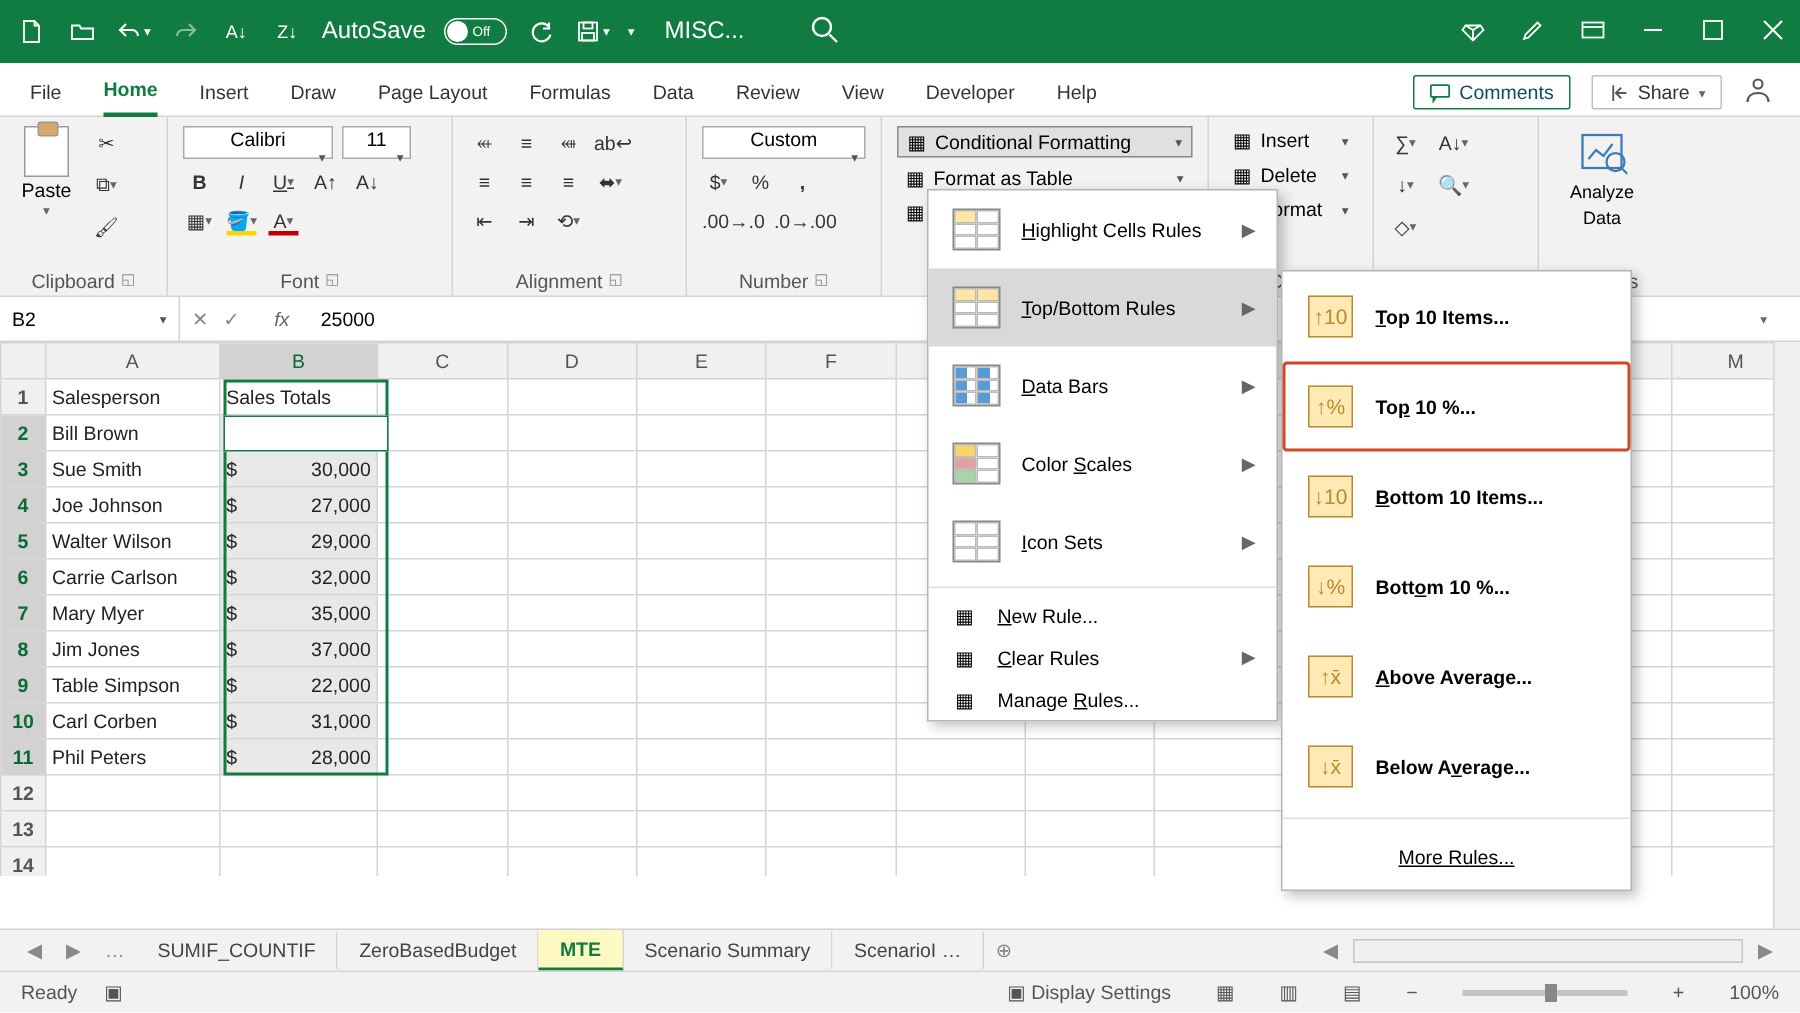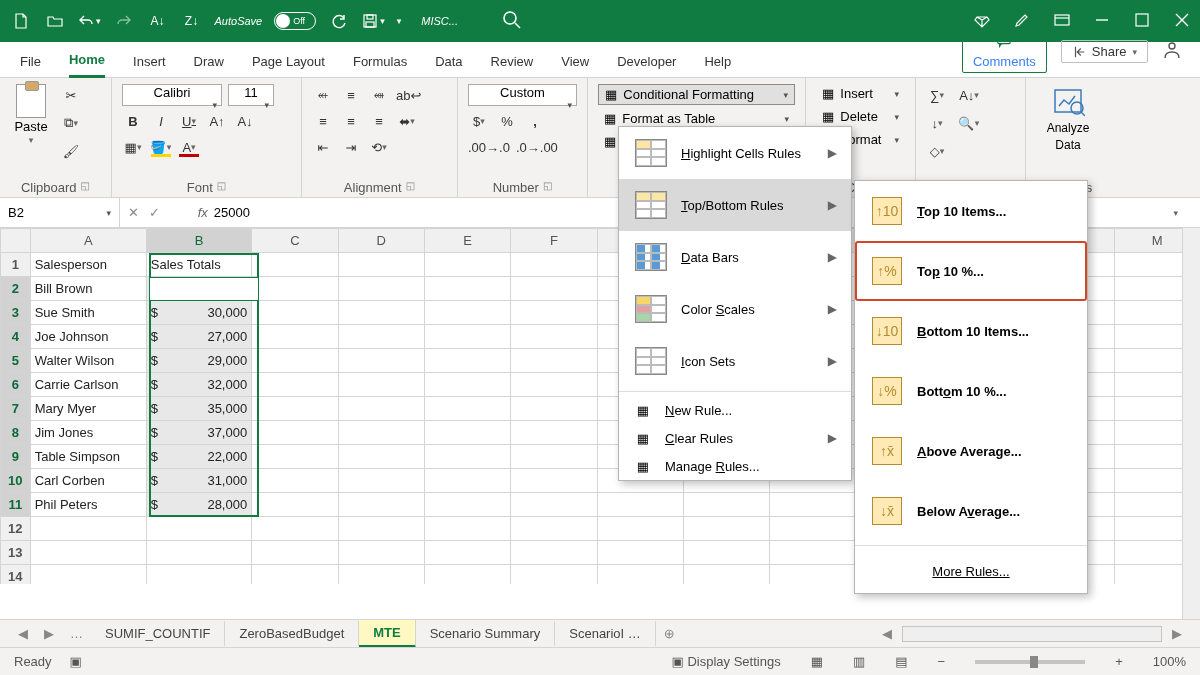--- a/index.html
+++ b/index.html
@@ -1,34 +1,34 @@
 <!DOCTYPE html>
 <html><head>
 <meta charset="utf-8">
 <style>
  *{box-sizing:border-box;margin:0;padding:0;font-family:"Segoe UI",Arial,sans-serif;font-size:13px;}
  body{background:#fff;width:1200px;height:675px;overflow:hidden;position:relative;user-select:none;}
  
  .titlebar{background:#107c41;height:42px;display:flex;align-items:center;color:#fff;padding:0 10px;gap:10px;}
  .tb-left{display:flex;align-items:center;gap:12px;}
  .tb-ico{width:16px;height:16px;display:inline-block;}
- .tb-txt{color:#fff;font-size:11px;font-style:italic;}
+ .tb-txt{color:#fff;font-size:16px;}
  .auto-toggle{border:1px solid #fff;border-radius:10px;width:42px;height:18px;display:inline-flex;align-items:center;padding:1px;}
  .auto-toggle .knob{width:14px;height:14px;border-radius:50%;background:#fff;}
  .tb-center{flex:1;display:flex;align-items:center;justify-content:flex-start;gap:14px;margin-left:10px;}
  .search-ico{width:20px;height:20px;}
  .tb-right{display:flex;align-items:center;gap:24px;}
  .win-btn{width:16px;height:16px;}
  
  .tabs{background:#fff;height:36px;display:flex;align-items:flex-end;padding-left:20px;gap:28px;border-bottom:1px solid #d4d4d4;}
  .tab{padding-bottom:8px;color:#333;cursor:pointer;}
  .tab.active{color:#107c41;font-weight:600;border-bottom:3px solid #107c41;margin-bottom:-1px;}
  .tabs-right{margin-left:auto;margin-right:18px;display:flex;align-items:center;gap:14px;padding-bottom:4px;}
  .btn-outline{border:1px solid #bfbfbf;padding:3px 10px;border-radius:2px;display:flex;align-items:center;gap:6px;color:#333;cursor:pointer;}
- .btn-outline.green{color:#3b82f6;border-color:#107c41;flex-direction:column;}
+ .btn-outline.green{color:#0c4a6e;border-color:#107c41;}
  
  .ribbon{height:120px;background:#f3f2f1;border-bottom:1px solid #d4d4d4;display:flex;}
  .grp{border-right:1px solid #d4d4d4;padding:6px 10px 2px;display:flex;flex-direction:column;}
  .grp-body{flex:1;display:flex;align-items:flex-start;gap:8px;}
  .grp-label{text-align:center;font-size:11px;color:#555;margin-top:2px;display:flex;justify-content:center;gap:4px;}
  .dlaunch{font-size:10px;color:#888;}
  .smbtn{min-width:22px;height:22px;display:inline-flex;align-items:center;justify-content:center;color:#333;cursor:pointer;}
  .row{display:flex;gap:6px;margin-bottom:4px;align-items:center;}
  .paste-btn{display:flex;flex-direction:column;align-items:center;gap:1px;width:42px;cursor:pointer;}
  .paste-ico{width:30px;height:34px;border:1px solid #999;background:#fff;position:relative;}
@@ -45,21 +45,21 @@
  .rib-drop.hl{background:#e0e0e0;border-color:#8a8a8a;}
  .styles-col{display:flex;flex-direction:column;gap:4px;}
  .cells-col{display:flex;flex-direction:column;gap:4px;}
  .editing{display:flex;gap:10px;}
  .editing-col{display:flex;flex-direction:column;gap:6px;align-items:flex-start;}
  .analyze{display:flex;flex-direction:column;align-items:center;gap:3px;width:66px;}
  
  .fbar{height:30px;border-bottom:1px solid #d4d4d4;display:flex;align-items:center;}
  .namebox{width:120px;border-right:1px solid #d4d4d4;height:100%;display:flex;align-items:center;padding:0 8px;}
  .namebox .caret{margin-left:auto;}
- .fx-btn{width:40px;text-align:right;color:#666;font-style:italic;cursor:pointer;}
+ .fx-btn{width:40px;text-align:center;color:#666;font-style:italic;cursor:pointer;}
  .fx-area{flex:1;padding-left:6px;}
  .fx-tools{display:flex;gap:10px;padding:0 8px;color:#888;}
  
  .gridwrap{position:relative;height:356px;overflow:hidden;}
  table.grid{border-collapse:collapse;width:100%;}
  .grid th,.grid td{border:1px solid #d4d4d4;height:24px;padding:0 4px;font-size:13px;color:#222;background:#fff;}
  .grid thead th{background:#f0f0f0;font-weight:normal;text-align:center;color:#555;}
  .grid .rowhdr{background:#f0f0f0;text-align:center;color:#555;width:30px;}
  .grid .selhdr{background:#d2d2d2!important;color:#0a6b37!important;}
  .grid td.bold{font-weight:400;}

